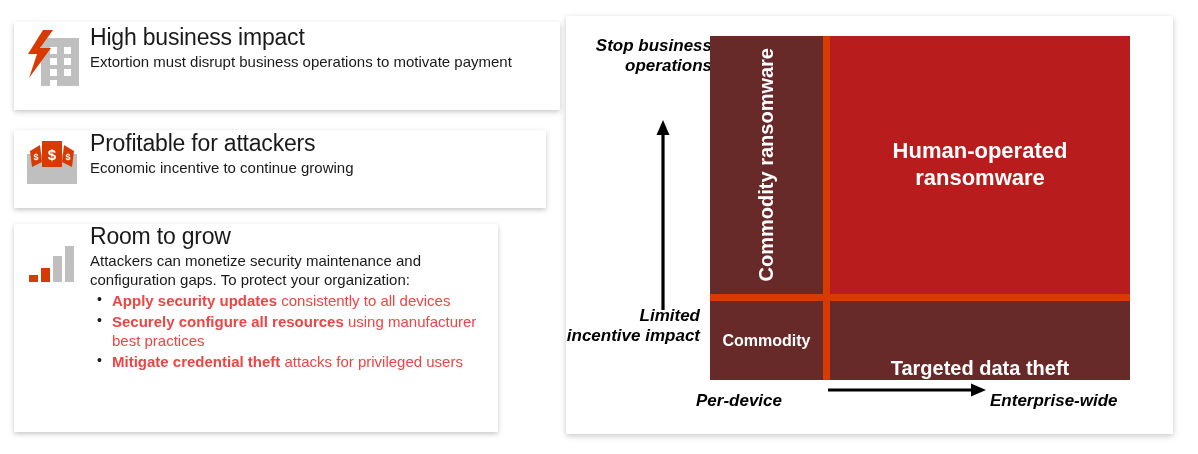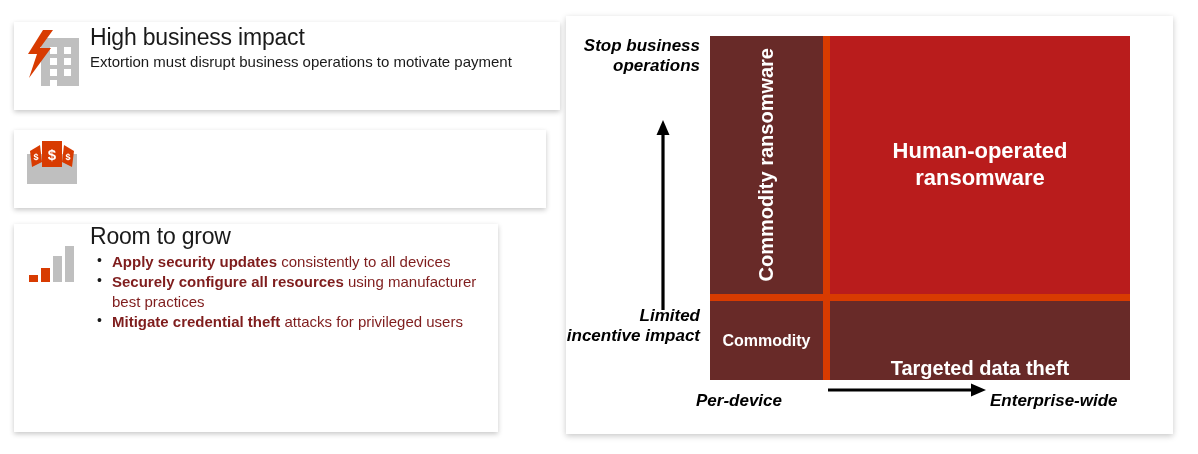--- a/index.html
+++ b/index.html
@@ -74,21 +74,21 @@
     margin: 0;
   }
 
   .bullet-list {
     margin: 2px 0 0 0;
     padding: 0;
     list-style: none;
   }
   .bullet-list li {
     font-size: 15px;
-    color: #7f1d1d;
+    color: #ef4444;
     line-height: 1.30;
     padding-left: 22px;
     position: relative;
     margin-bottom: 1px;
   }
   .bullet-list li::before {
     content: "\2022";
     position: absolute;
     left: 7px;
     top: -1px;
@@ -198,21 +198,21 @@
   .axis-label {
     position: absolute;
     font-style: italic;
     font-weight: 700;
     color: #000000;
     font-size: 17px;
     line-height: 1.18;
   }
 
   #axis-label-stop-business {
-    left: 0px; top: 20px; width: 134px;
+    left: 12px; top: 20px; width: 134px;
     text-align: right;
   }
   #axis-label-limited-impact {
     left: 0px; top: 290px; width: 134px;
     text-align: right;
   }
   #axis-label-per-device {
     left: 130px; top: 375px; width: 120px;
     text-align: left;
   }
@@ -266,33 +266,38 @@
         <svg class="bills" viewBox="0 0 48 34">
           <polygon points="2,11 12,5 14,22 4,27" fill="#d83b01"></polygon>
           <polygon points="46,11 36,5 34,22 44,27" fill="#d83b01"></polygon>
           <rect x="14" y="1" width="20" height="26" fill="#d83b01"></rect>
           <text x="24" y="20" font-family="Liberation Sans, sans-serif" font-size="15" font-weight="700" fill="#ffffff" text-anchor="middle">$</text>
           <text x="8" y="20" font-family="Liberation Sans, sans-serif" font-size="9" font-weight="700" fill="#ffffff" text-anchor="middle">$</text>
           <text x="40" y="20" font-family="Liberation Sans, sans-serif" font-size="9" font-weight="700" fill="#ffffff" text-anchor="middle">$</text>
         </svg>
       </div>
     </div>
+    <div class="card-body">
+      <div class="card-title">Profitable for attackers</div>
+      <div class="card-desc">Economic incentive to continue growing</div>
+    </div>
   </div>
 
   <div class="info-card" id="card-room-to-grow">
     <div class="card-icon">
       <div class="icon-bars">
         <div class="bar b1"></div>
         <div class="bar b2"></div>
         <div class="bar b3"></div>
         <div class="bar b4"></div>
       </div>
     </div>
     <div class="card-body">
       <div class="card-title">Room to grow</div>
+      <div class="card-desc">Attackers can monetize security maintenance and configuration gaps. To protect your organization:</div>
       <ul class="bullet-list">
         <li><b>Apply security updates</b><span> consistently to all devices</span></li>
         <li><b>Securely configure all resources</b><span> using manufacturer best practices</span></li>
         <li><b>Mitigate credential theft</b><span> attacks for privileged users</span></li>
       </ul>
     </div>
   </div>
 </div>
 
 <div id="right-panel">

